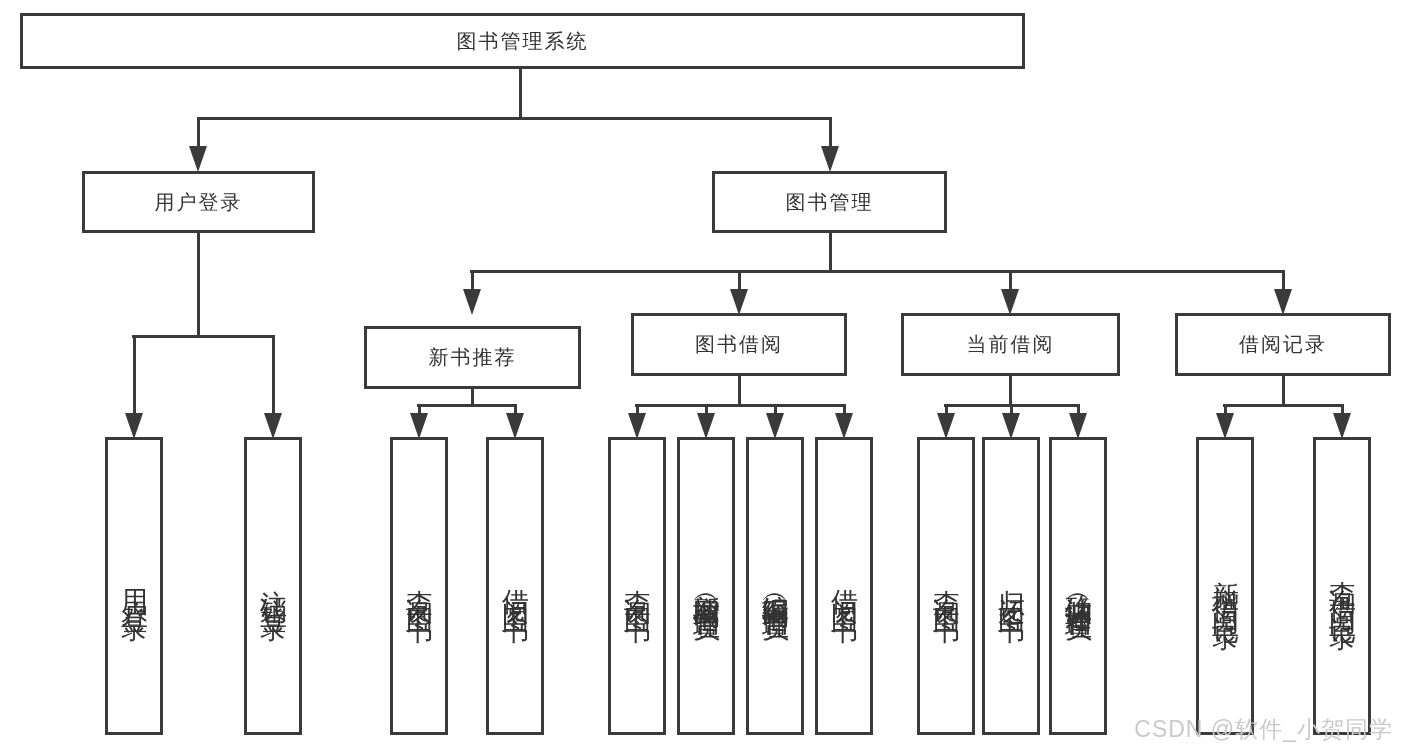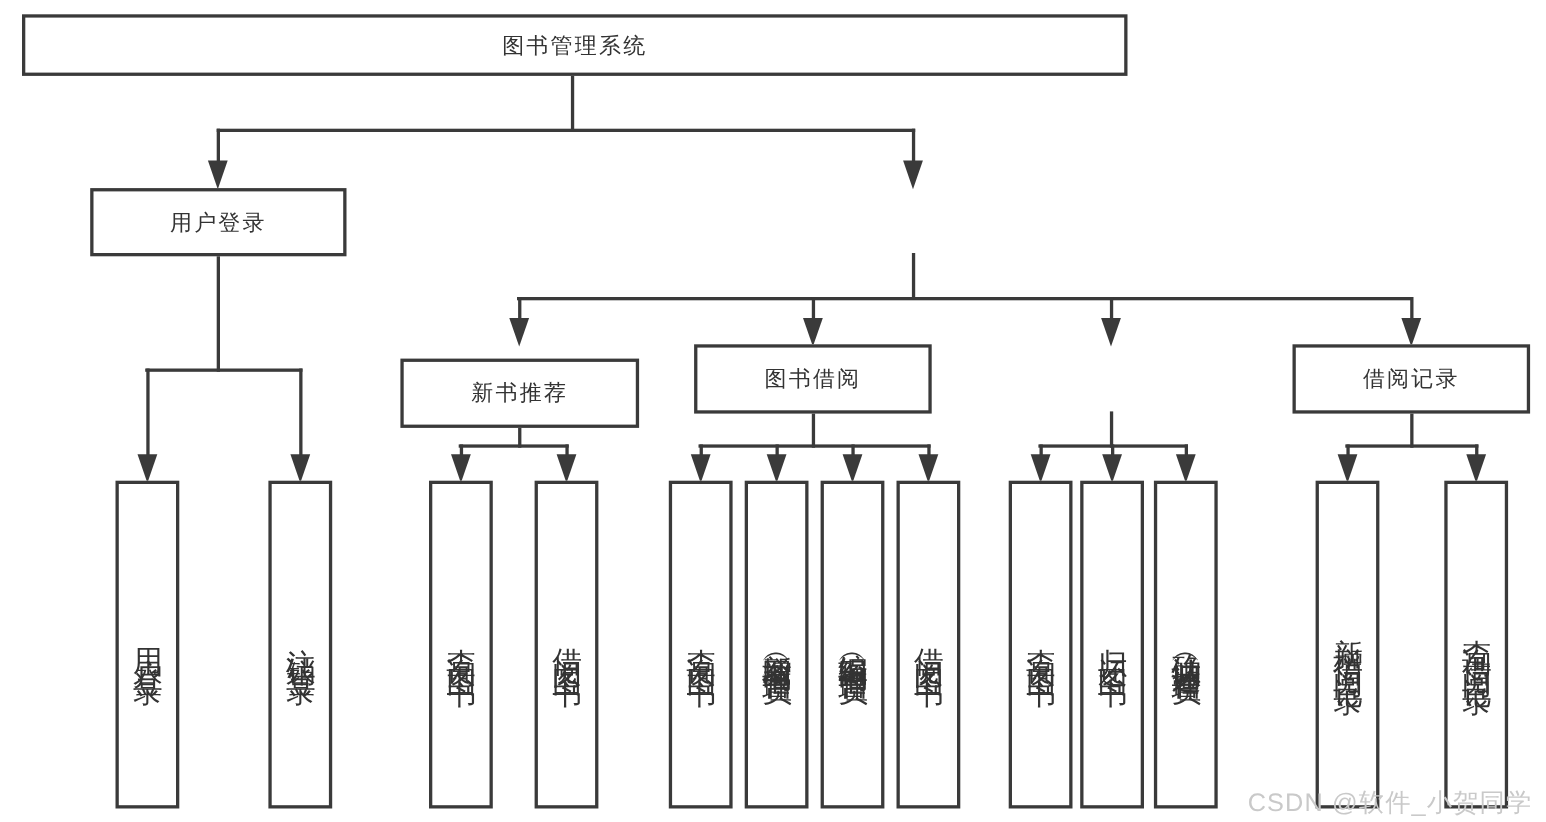--- a/index.html
+++ b/index.html
@@ -128,27 +128,33 @@
       <div class="arrow" style="left: 1333px; top: 413px;"></div>
     </div>
 
   <div class="box" style="left:20px;top:13px;width:1005px;height:56px;">
     <span class="hlabel">图书管理系统</span>
   </div>
 
   <div class="box" style="left:82px;top:171px;width:233px;height:62px;">
     <span class="hlabel">用户登录</span>
   </div>
+  <div class="box" style="left:712px;top:171px;width:235px;height:62px;">
+    <span class="hlabel">图书管理</span>
+  </div>
 
   <div class="box" style="left:364px;top:326px;width:217px;height:63px;">
     <span class="hlabel">新书推荐</span>
   </div>
   <div class="box" style="left:631px;top:313px;width:216px;height:63px;">
     <span class="hlabel">图书借阅</span>
   </div>
+  <div class="box" style="left:901px;top:313px;width:219px;height:63px;">
+    <span class="hlabel">当前借阅</span>
+  </div>
   <div class="box" style="left:1175px;top:313px;width:216px;height:63px;">
     <span class="hlabel">借阅记录</span>
   </div>
 
   <div class="box vbox" style="left:105px;top:437px;width:58px;height:298px;">
     <span class="vlabel">用户登录</span>
   </div>
   <div class="box vbox" style="left:244px;top:437px;width:58px;height:298px;">
     <span class="vlabel">注销登录</span>
   </div>

